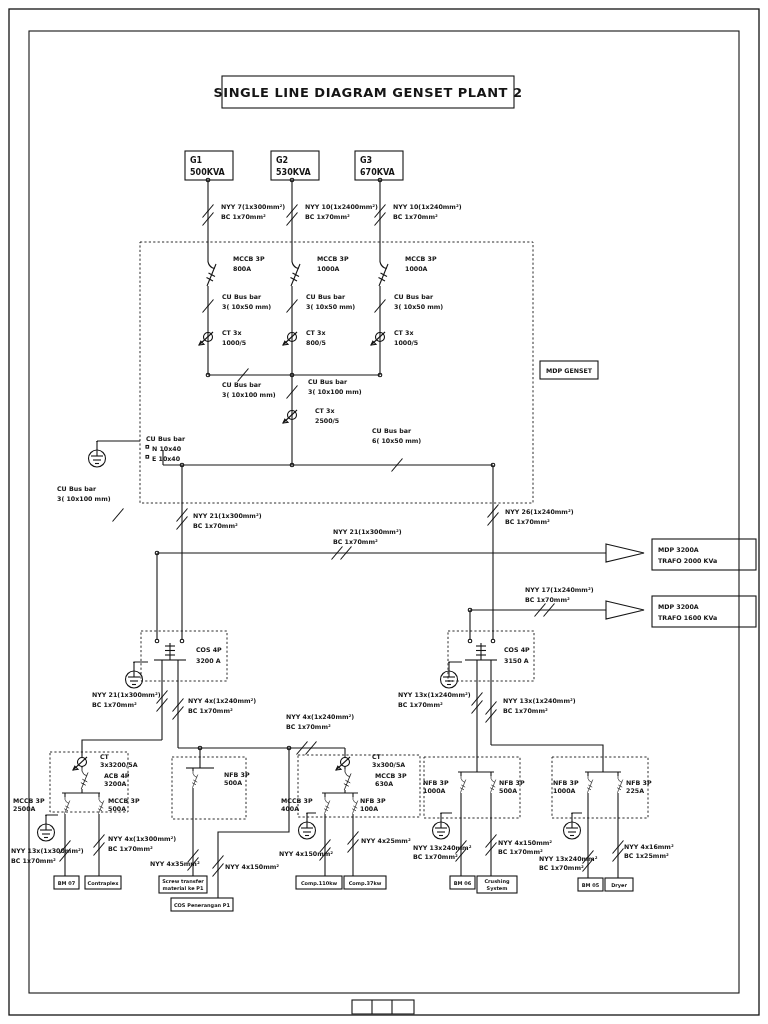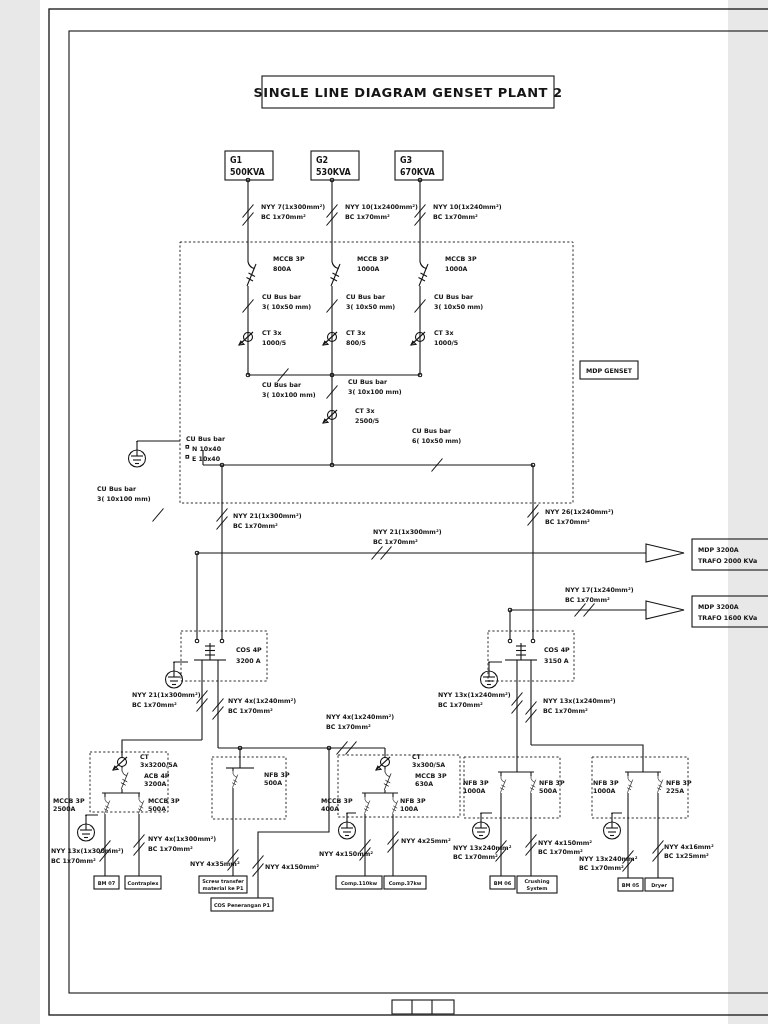--- a/index.html
+++ b/index.html
@@ -1,16 +1,16 @@
 <!DOCTYPE html>
 <html><head>
 <meta charset="utf-8">
 <style>
   html,body{margin:0;padding:0;background:#e8e8e8;}
-  #page{position:relative;width:688px;height:1024px;background:#ffffff;margin:0 auto;
+  #page{position:relative;width:768px;height:1024px;background:#ffffff;margin:0 auto;
         font-family:"DejaVu Sans", sans-serif;}
   svg{position:absolute;left:0;top:0;}
   svg line, svg path, svg rect, svg circle, svg polygon, svg polyline{
     stroke:#151515;stroke-width:1.1;fill:none;stroke-linecap:butt;}
   svg text{fill:#151515;stroke:none;font-family:"DejaVu Sans", sans-serif;
            font-weight:bold;font-size:6.3px;}
   text.t2{font-size:8px;}
   text.ttl{font-size:13px;letter-spacing:.5px;}
   text.bx{font-size:5px;text-anchor:middle;}
   text.mid{text-anchor:middle;}

